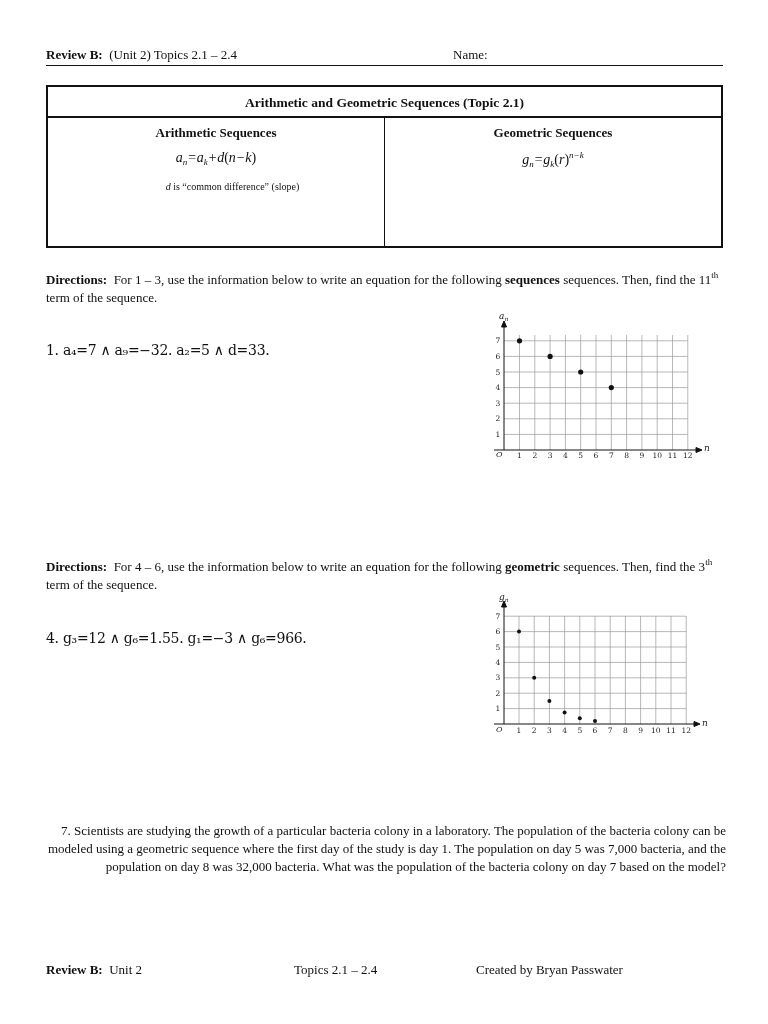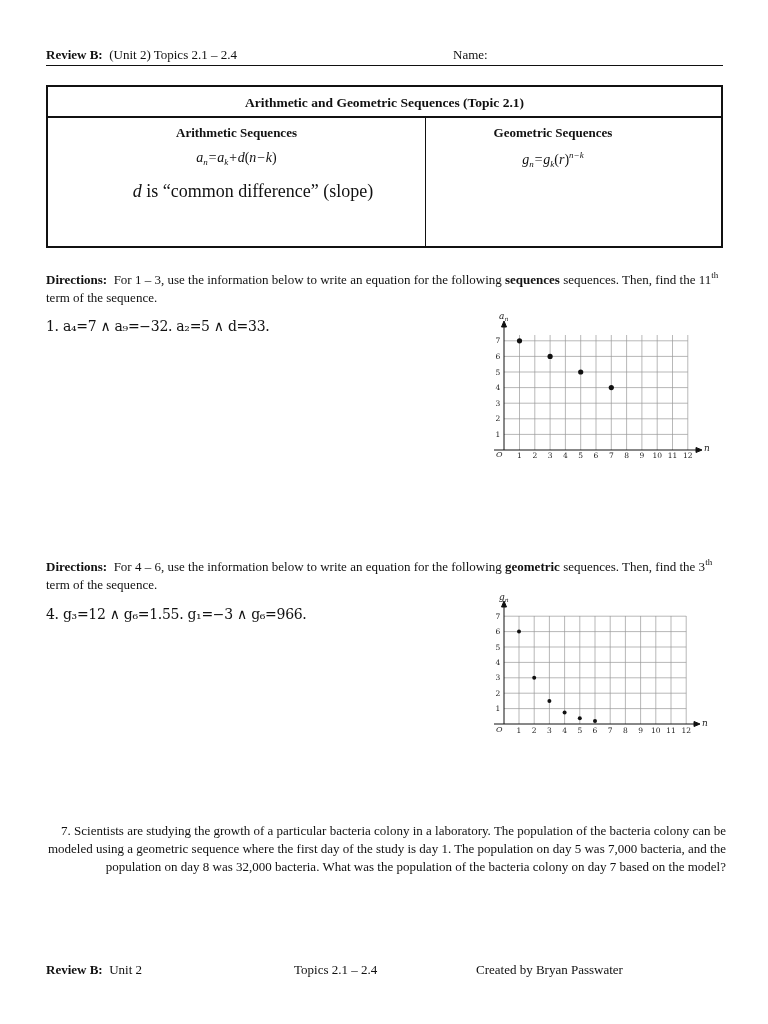--- a/index.html
+++ b/index.html
@@ -6,31 +6,31 @@
   html, body { width: 768px; height: 1024px; background: #ffffff; }
   body { position: relative; font-family: "Liberation Serif", serif; color: #111; font-size: 13px; overflow: hidden; }
   .abs { position: absolute; }
   .header { left: 46px; top: 47px; width: 677px; height: 19px; border-bottom: 1px solid #111; font-size: 13px; }
   .header .left { position: absolute; left: 0; top: 0; }
   .header .name { position: absolute; left: 407px; top: 0; }
   b { font-weight: bold; }
   .ref-table { left: 46px; top: 85px; width: 677px; height: 163px; border: 2px solid #111; }
   .ref-title { position: absolute; left: 0; top: 0; width: 100%; height: 31px; border-bottom: 2px solid #111; text-align: center; font-weight: bold; font-size: 13.5px; line-height: 31px; }
   .ref-col { position: absolute; top: 31px; height: 128px; text-align: center; }
-  .ref-col.left { left: 0; width: 378px; border-right: 1.5px solid #111; }
+  .ref-col.left { left: 0; width: 337px; border-right: 1.5px solid #111; }
   .ref-col.right { left: 337px; width: 336px; }
   .ref-col .h { position: absolute; left: 0; width: 100%; top: 7px; font-weight: bold; font-size: 13px; }
   .ref-col .f { position: absolute; left: 0; width: 100%; top: 32px; font-style: italic; font-size: 14px; }
-  .ref-col .d { position: absolute; left: 0; width: 100%; top: 63px; font-size: 18px; padding-left: 33px; }
+  .ref-col .d { position: absolute; left: 0; width: 100%; top: 63px; font-size: 10px; padding-left: 33px; }
   .ref-col .hint { position: absolute; left: 0; width: 100%; top: 101px; font-size: 13px; }
   i { font-style: italic; }
   sub { font-size: 9px; vertical-align: -3px; }
   sup { font-size: 9px; vertical-align: 6px; }
   .directions { left: 46px; width: 680px; font-size: 13px; line-height: 18px; }
-  .problems { left: 46px; font-size: 14px; font-family: "DejaVu Serif", serif; letter-spacing: -0.3px; }
+  .problems { left: 46px; font-size: 14px; font-family: "DejaVu Serif", serif; letter-spacing: -0.3px; margin-top: 24px; }
   .graph { position: absolute; }
   .q7 { left: 46px; top: 822px; width: 680px; font-size: 13px; line-height: 18px; text-align: right; }
   .footer { left: 46px; top: 962px; width: 680px; font-size: 13px; }
   .footer span { position: absolute; top: 0; white-space: nowrap; }
 </style>
 </head>
 <body>
 
 <div class="abs header">
   <div class="left">

